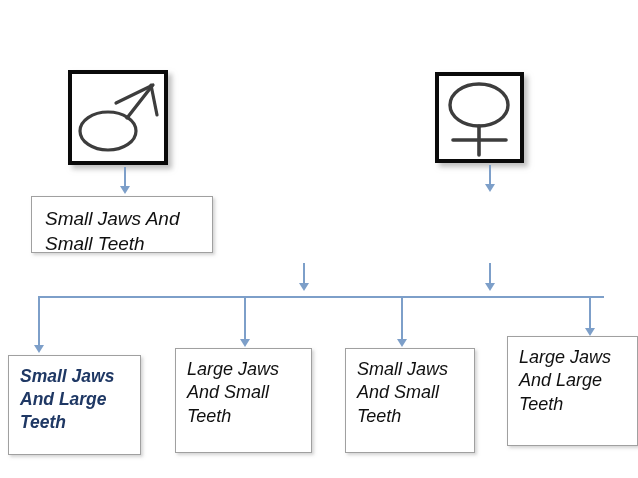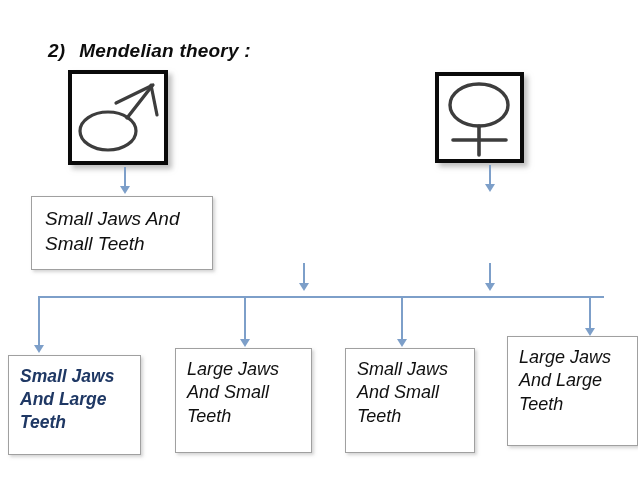--- a/index.html
+++ b/index.html
@@ -86,23 +86,20 @@
     border-left: 5px solid transparent;
     border-right: 5px solid transparent;
     border-top: 8px solid #7d9fc9;
   }
 </style>
 </head>
 <body>
 
 <div id="slide">
 
-  <div class="title">
-    <span class="num">2)</span><span>Mendelian theory :</span>
-  </div>
 
   <div class="symbol-box" style="left:68px; top:70px; width:100px; height:95px;">
     <svg width="92" height="87" viewBox="0 0 92 87">
       <ellipse cx="36" cy="57" rx="28" ry="19" fill="none" stroke="#3d3d3d" stroke-width="3.2"></ellipse>
       <path d="M55 44 L80 12" fill="none" stroke="#3d3d3d" stroke-width="3.4" stroke-linecap="round"></path>
       <path d="M44 29 L81 11" fill="none" stroke="#3d3d3d" stroke-width="3.2" stroke-linecap="round"></path>
       <path d="M79 11 L85 41" fill="none" stroke="#3d3d3d" stroke-width="3.2" stroke-linecap="round"></path>
     </svg>
   </div>
 
@@ -113,21 +110,21 @@
       <path d="M14 64 L67 64" fill="none" stroke="#3d3d3d" stroke-width="3.6" stroke-linecap="round"></path>
     </svg>
   </div>
 
   <div class="conn v" style="left:124px; top:167px; height:21px;"></div>
   <div class="arrowhead" style="left:120px; top:186px;"></div>
 
   <div class="conn v" style="left:489px; top:165px; height:21px;"></div>
   <div class="arrowhead" style="left:485px; top:184px;"></div>
 
-  <div class="tbox parent-box" style="left:31px; top:196px; width:182px; height:74px;">
+  <div class="tbox parent-box" style="left:31px; top:196px; width:182px; height:57px;">
     <span class="txt">Small Jaws And
 Small Teeth</span>
   </div>
 
 
   <div class="conn v" style="left:303px; top:263px; height:22px;"></div>
   <div class="arrowhead" style="left:299px; top:283px;"></div>
 
   <div class="conn v" style="left:489px; top:263px; height:22px;"></div>
   <div class="arrowhead" style="left:485px; top:283px;"></div>

